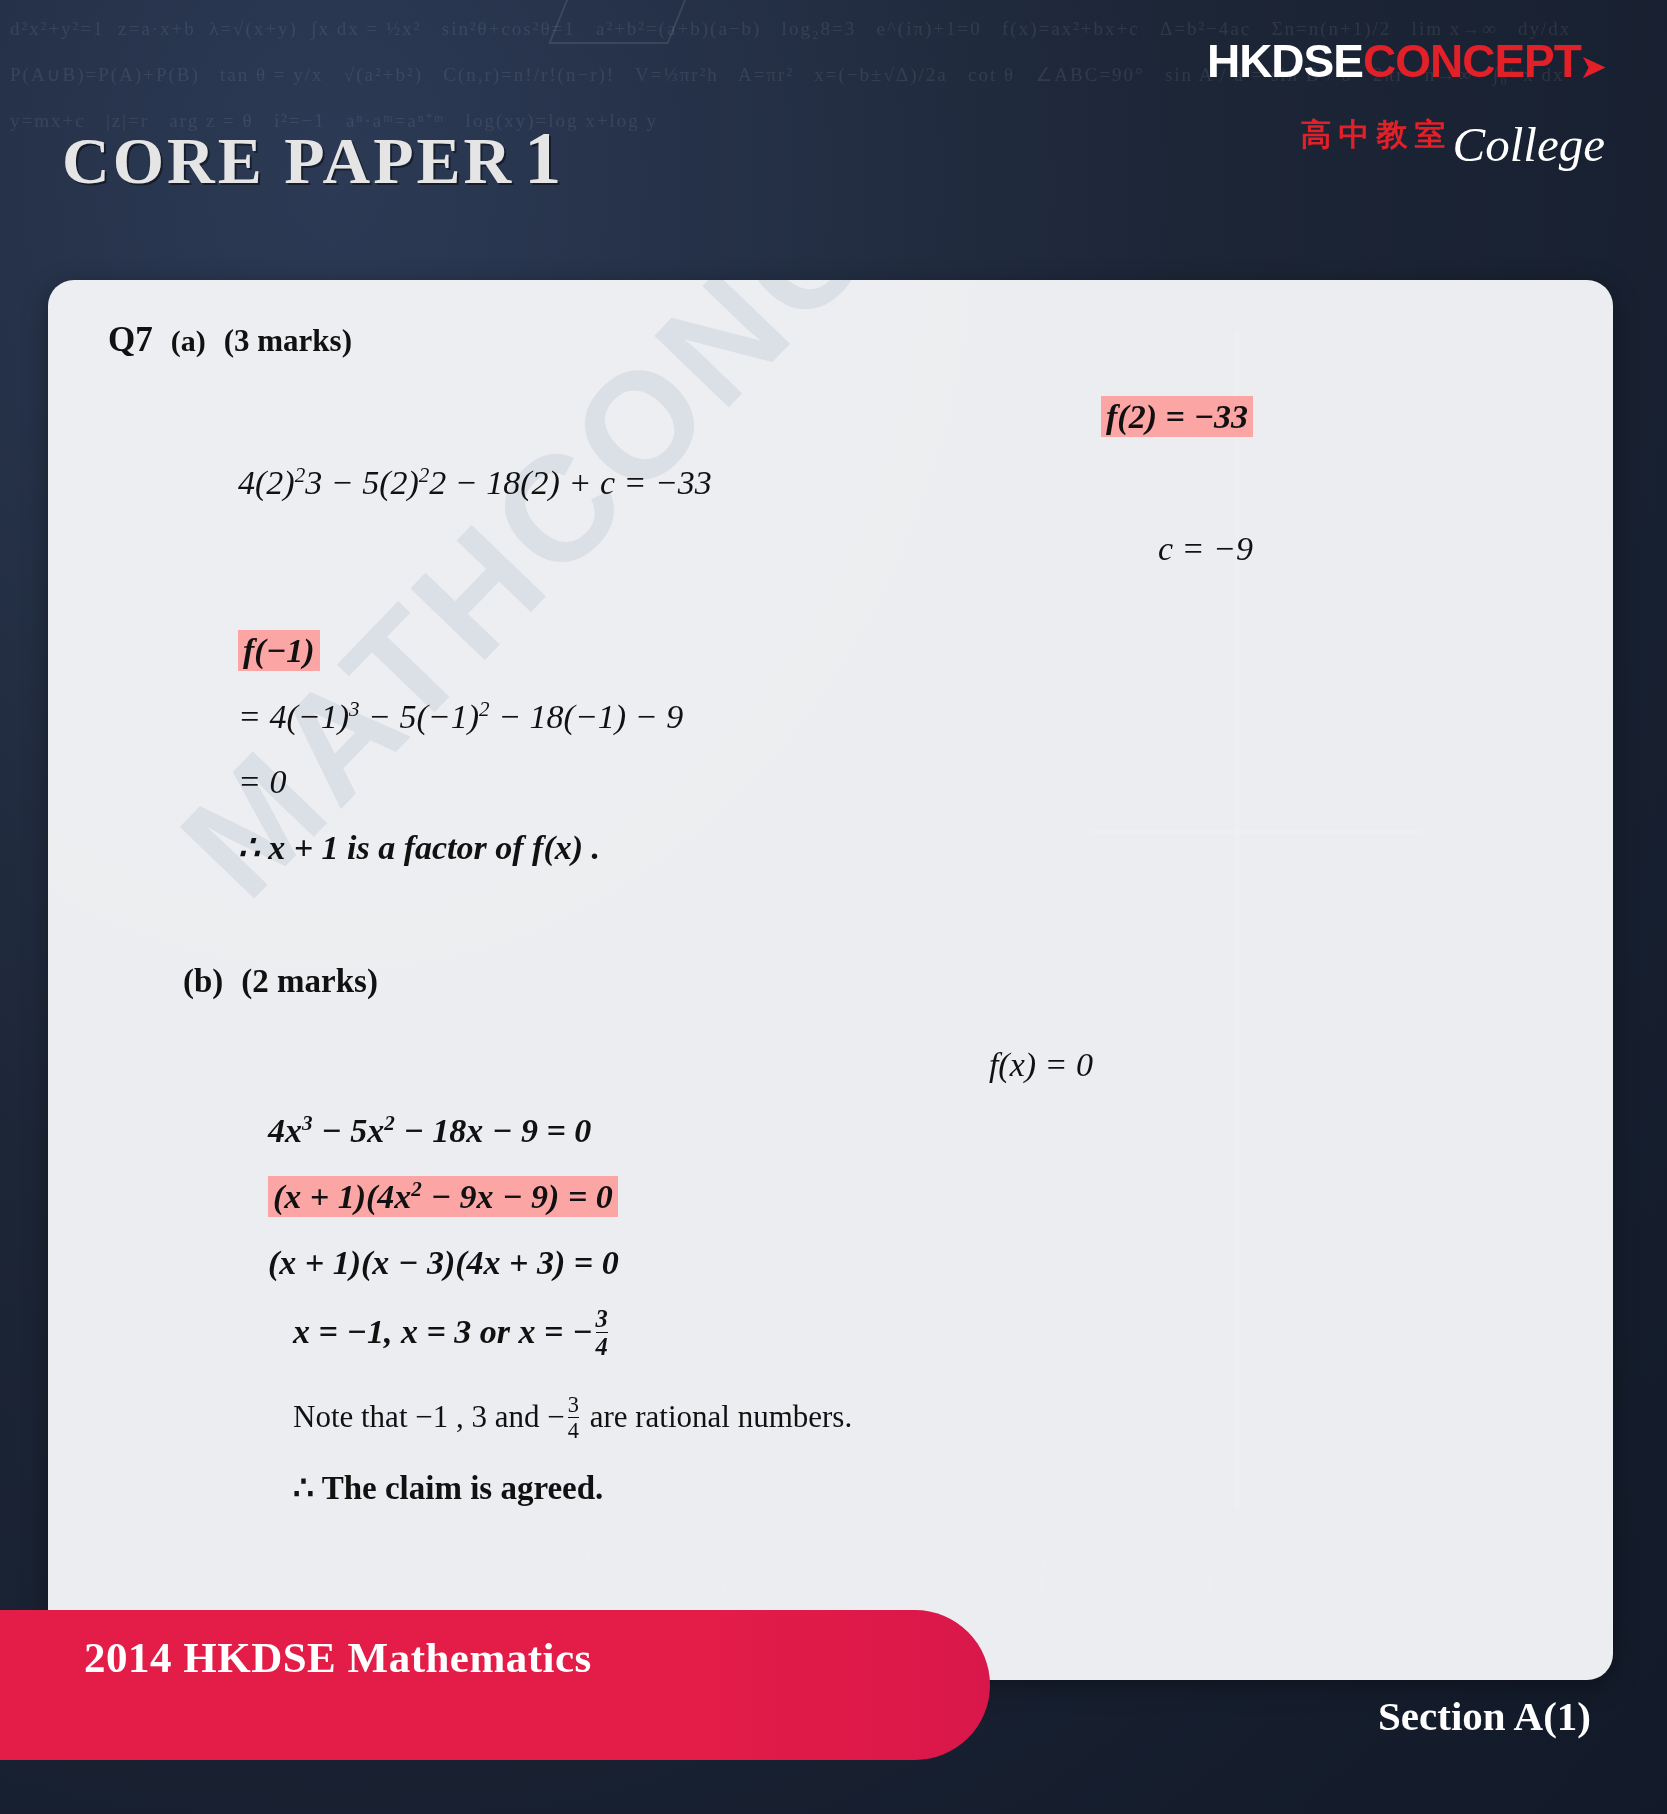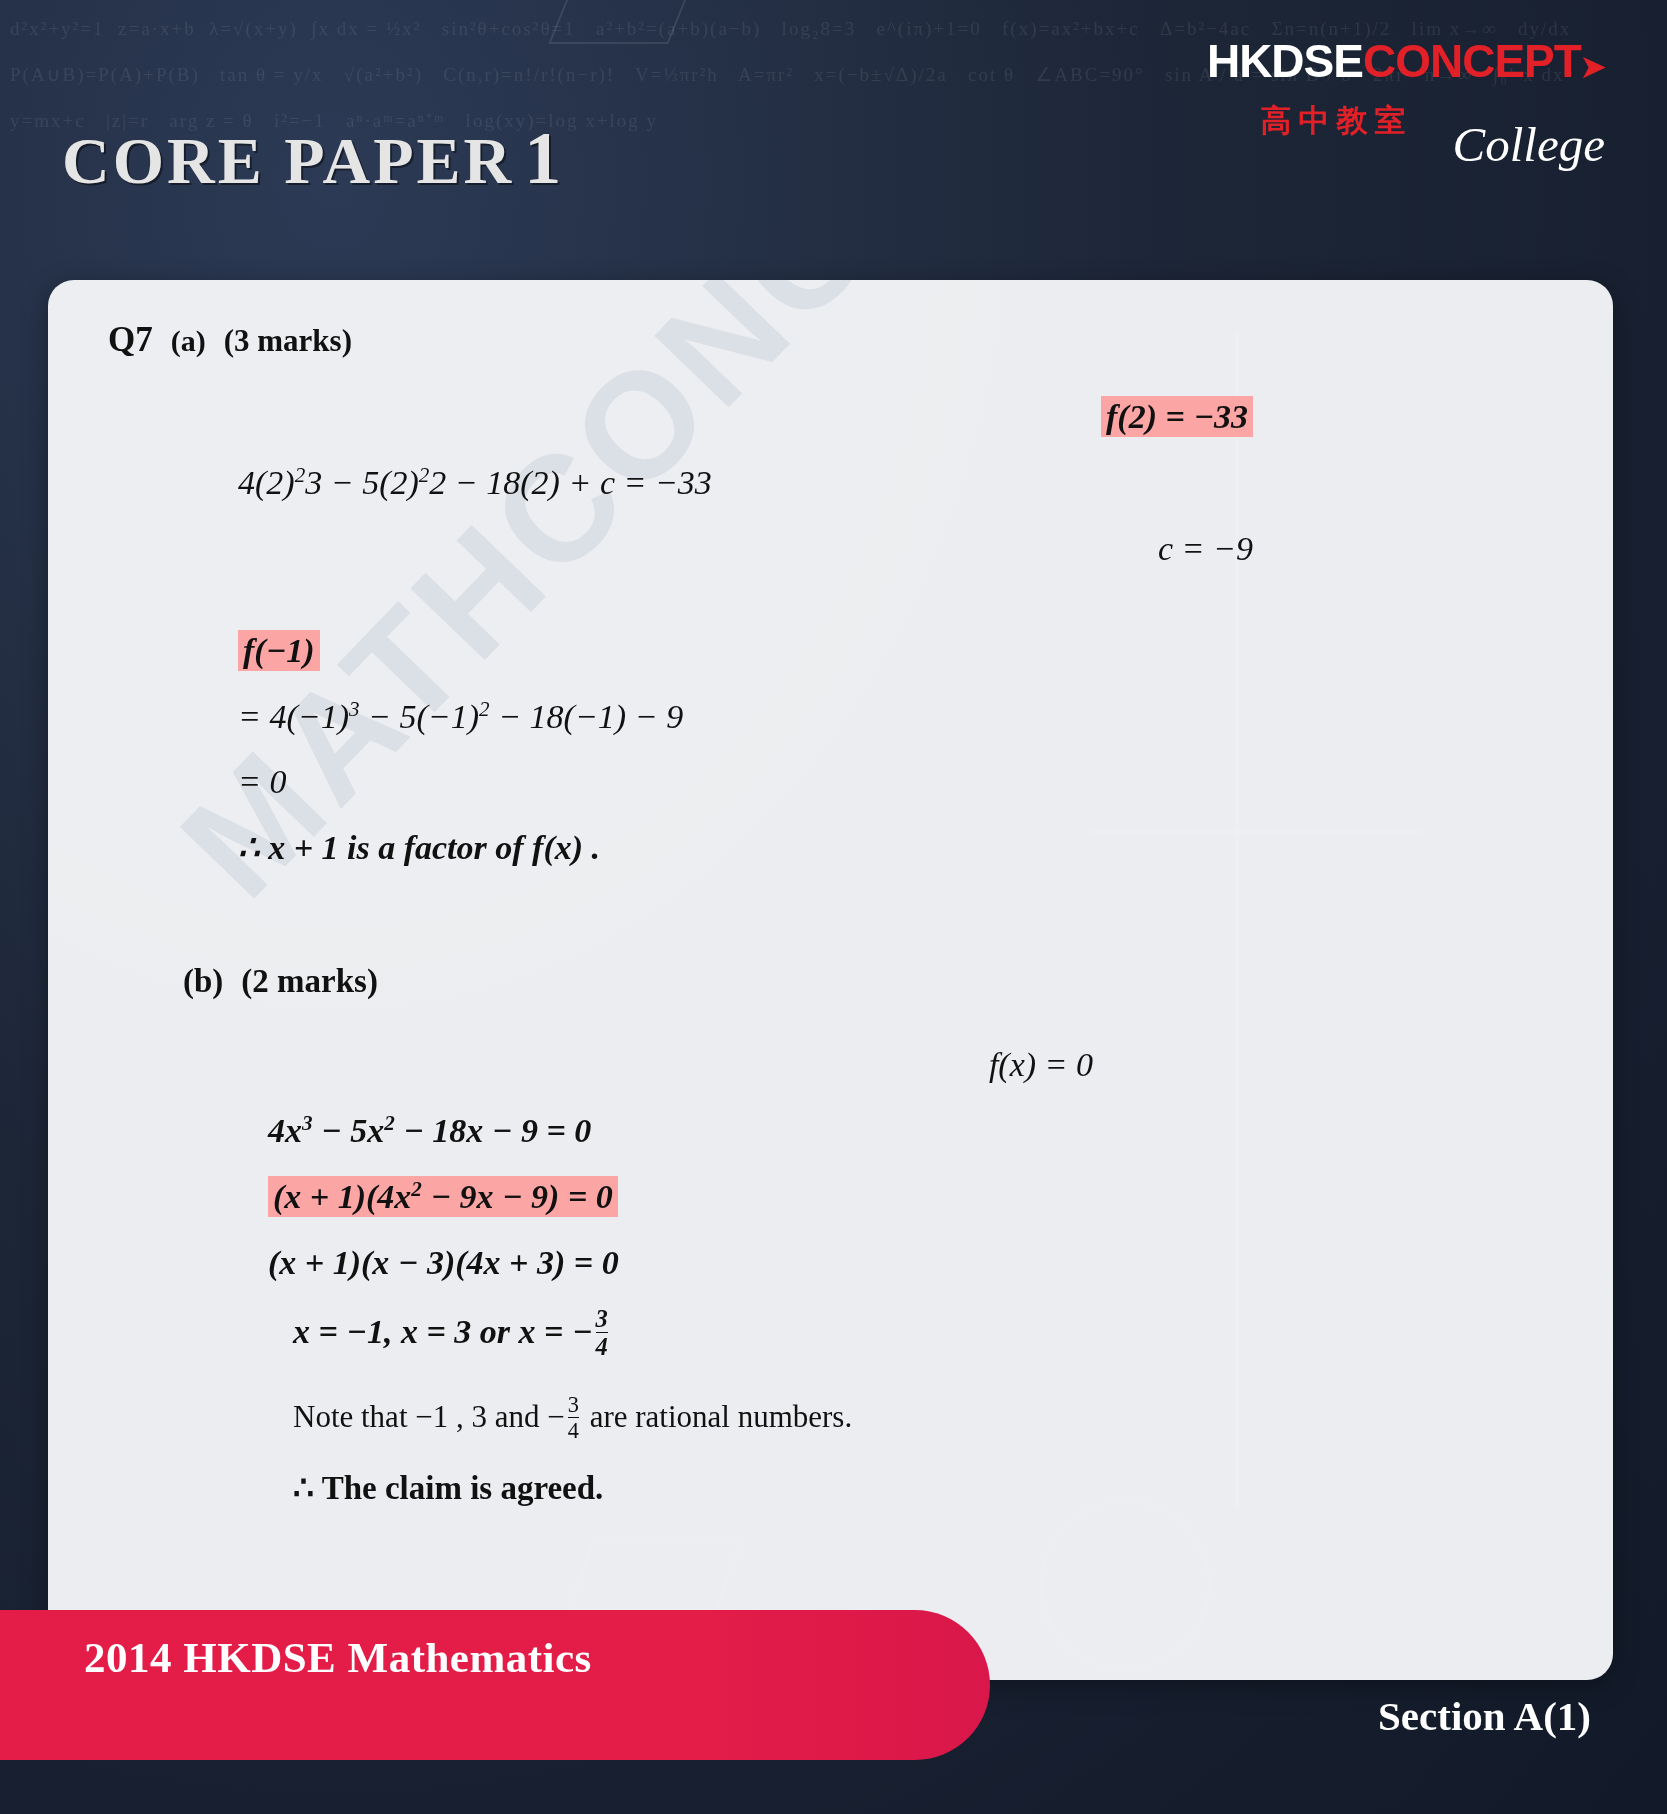--- a/index.html
+++ b/index.html
@@ -66,21 +66,21 @@
   .brand-top {
     font-family: "Liberation Sans", sans-serif;
     font-weight: 700;
     font-size: 46px;
     letter-spacing: -1px;
     line-height: 1;
   }
   .brand-top .math { color: #ffffff; }
   .brand-top .concept { color: #e12028; }
   .brand-top .arrow { color: #e12028; font-size: 30px; }
-  .brand-row2 { margin-top: 16px; display: flex; align-items: flex-start; justify-content: flex-end; gap: 40px; }
+  .brand-row2 { margin-top: 16px; display: flex; align-items: center; justify-content: flex-end; }
   .brand-cn {
     font-family: "DejaVu Sans", sans-serif;
     color: #e12028;
     font-weight: 700;
     font-size: 31px;
     letter-spacing: 7px;
   }
   .brand-college {
     font-family: "Liberation Serif", serif;
     font-style: italic;

